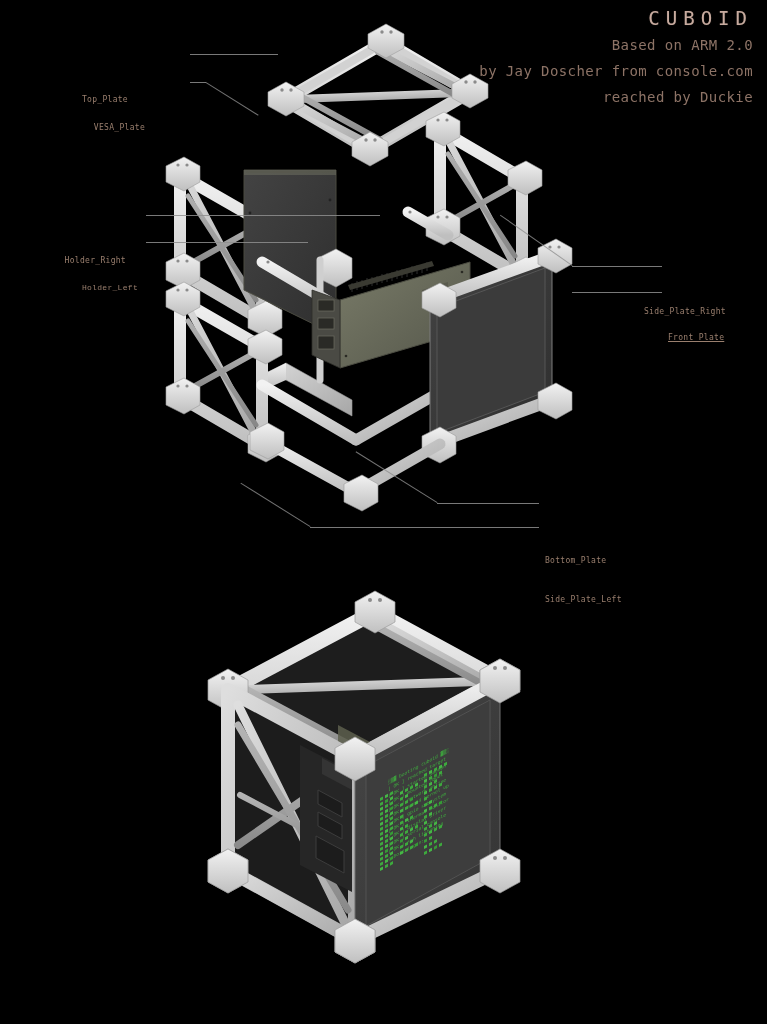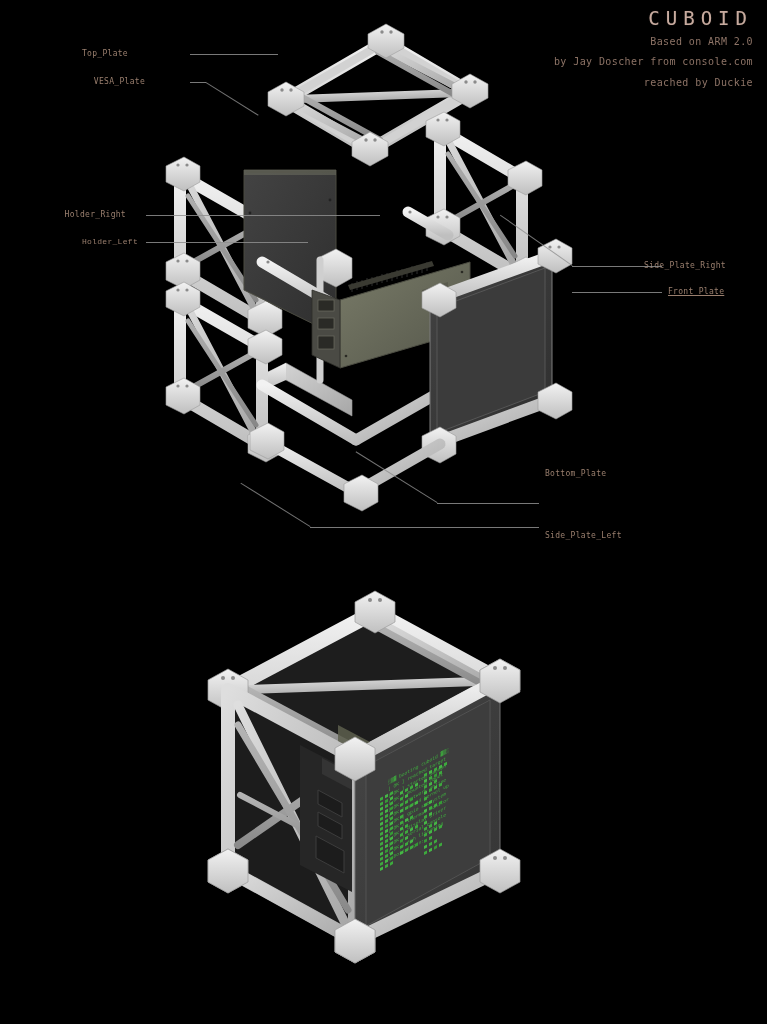--- a/index.html
+++ b/index.html
@@ -6,26 +6,26 @@
   html,body{margin:0;padding:0;background:#000;}
   body{width:767px;height:1024px;overflow:hidden;
        font-family:"DejaVu Sans Mono","Liberation Mono",monospace;}
   #stage{position:relative;width:767px;height:1024px;background:#000;overflow:hidden;}
 
   
   .title-block{position:absolute;right:14px;top:8px;text-align:right;}
   .brand{font-size:19px;letter-spacing:6px;color:#c7ab9f;line-height:1.1;
          font-family:"DejaVu Sans Mono","Liberation Mono",monospace;
          text-shadow:0 0 1px #4b3c36;}
-  .credit{font-size:10px;color:#8d7366;line-height:1.45;margin-top:6px;
+  .credit{font-size:14px;color:#8d7366;line-height:1.45;margin-top:6px;
           letter-spacing:.4px;}
 
   
   .lbl{position:absolute;font-size:8px;color:#9a7f6e;letter-spacing:.3px;
-       white-space:nowrap;line-height:1;}
+       white-space:nowrap;line-height:1;margin-top:46px;}
   .lbl.r{text-align:right;}
   .leader{position:absolute;background:#8e8e8e;height:1px;opacity:.85;}
   .leaderD{position:absolute;height:1px;background:#8e8e8e;opacity:.8;
            transform-origin:0 0;}
 
   
   .art{position:absolute;}
   svg{display:block;overflow:visible;}
 
   
@@ -265,25 +265,25 @@
     <div class="lbl r" style="left:138px;top:238px;transform:translateX(-100%);font-family:Liberation Mono, monospace;">Holder_Left</div>
     <div class="leader" style="left:146px;top:242px;width:162px;"></div>
 
     <div class="lbl" style="left:644px;top:262px;">Side_Plate_Right</div>
     <div class="leader" style="left:572px;top:266px;width:90px;"></div>
     <div class="leaderD" style="left:572px;top:266px;width:88px;transform:rotate(-145deg);"></div>
 
     <div class="lbl" style="left:668px;top:288px;text-decoration:underline;">Front_Plate</div>
     <div class="leader" style="left:572px;top:292px;width:90px;"></div>
 
-    <div class="lbl" style="left:545px;top:470px;">Bottom_Plate</div>
+    <div class="lbl" style="left:545px;top:511px;">Bottom_Plate</div>
     <div class="leader" style="left:437px;top:503px;width:102px;"></div>
     <div class="leaderD" style="left:437px;top:503px;width:96px;transform:rotate(-148deg);"></div>
 
-    <div class="lbl" style="left:545px;top:532px;text-align:right;">Side_Plate_Left</div>
+    <div class="lbl" style="left:545px;top:550px;text-align:right;">Side_Plate_Left</div>
     <div class="leader" style="left:310px;top:527px;width:229px;"></div>
     <div class="leaderD" style="left:310px;top:527px;width:82px;transform:rotate(-148deg);"></div>
   </div>
 
   <div class="art" style="left:0;top:540px;">
   <svg width="767" height="470" viewBox="0 0 767 470">
     <defs>
       <linearGradient id="apl" x1="0" y1="0" x2="0" y2="1">
         <stop offset="0" stop-color="#f2f2f2"></stop>
             <stop offset="1" stop-color="#c0c0c0"></stop>

